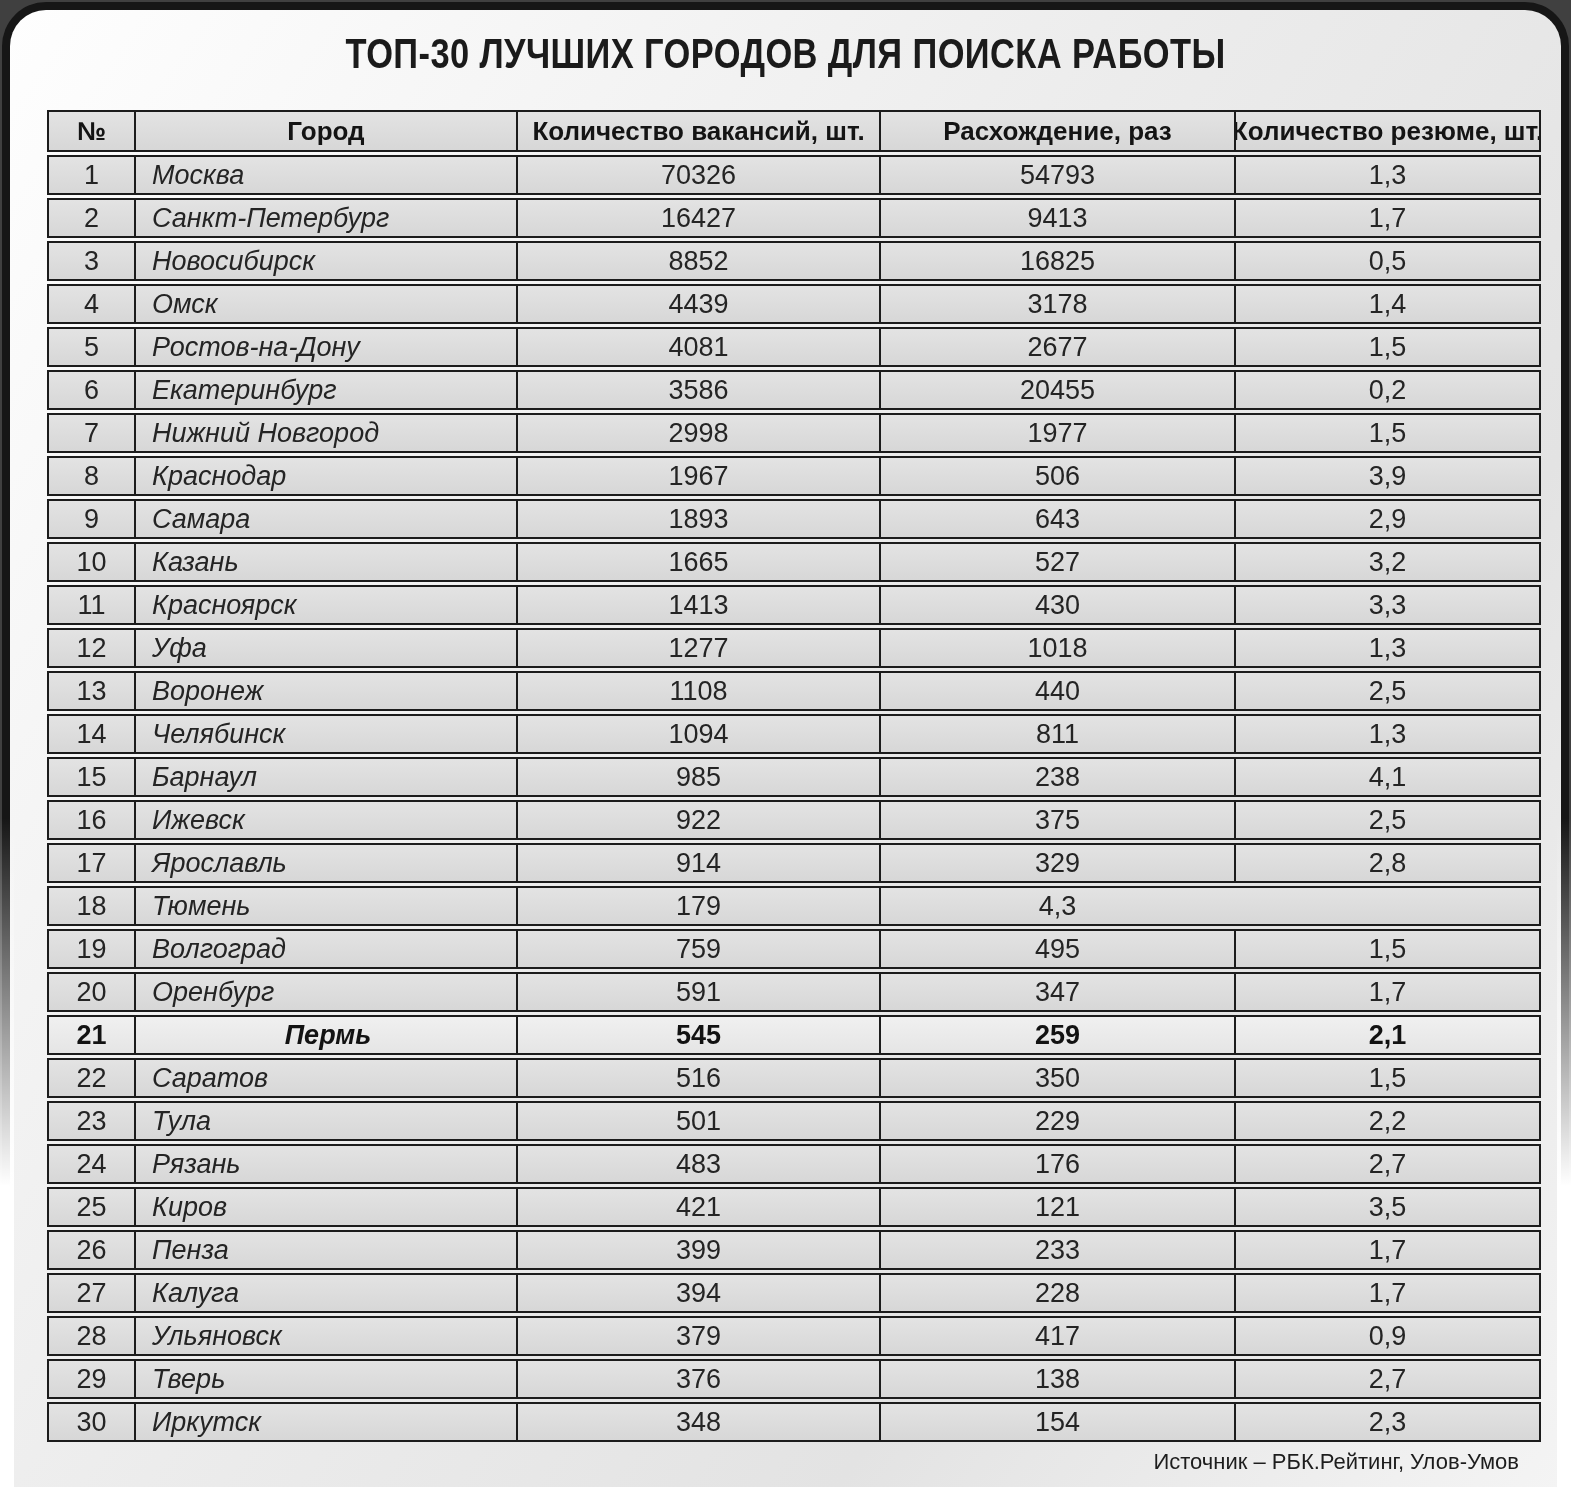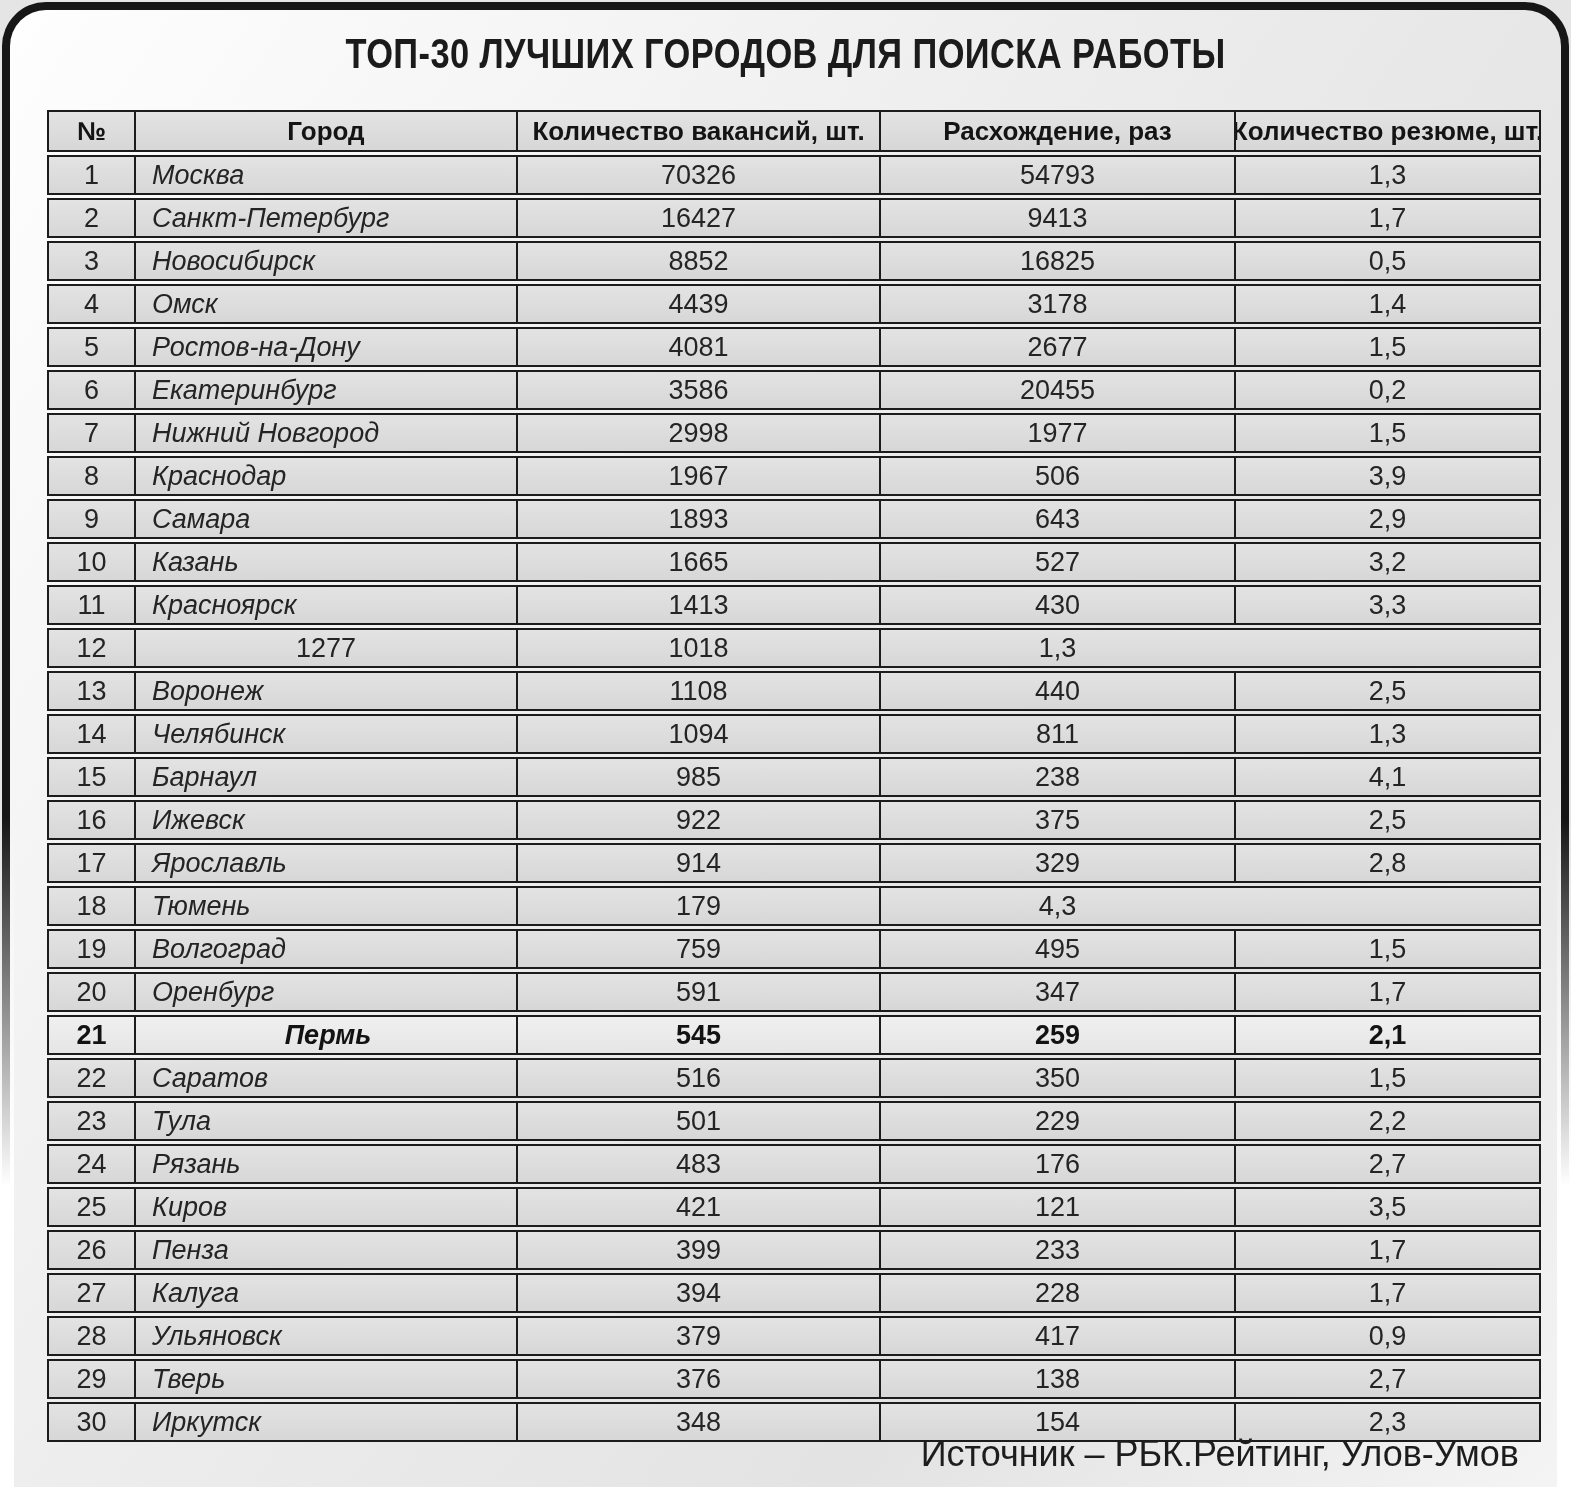--- a/index.html
+++ b/index.html
@@ -5,21 +5,21 @@
   html, body {
     margin: 0;
     padding: 0;
     background: #ffffff;
     font-family: "Liberation Sans", "DejaVu Sans", sans-serif;
   }
   .page {
     position: relative;
     width: 1571px;
     height: 1487px;
-    background: #e5e5e5;
+    background: #404040;
     overflow: hidden;
   }
   .card {
     position: absolute;
     left: 2px; right: 2px; top: 2px; bottom: 0;
     border: 8px solid #161616;
     border-bottom: none;
     border-radius: 44px 44px 0 0;
     background: linear-gradient(125deg, #fefefe 0%, #ececec 45%, #e3e3e3 72%, #f4f4f4 100%);
     box-sizing: border-box;
@@ -98,21 +98,21 @@
   }
   .t-row.highlight .c-city {
     justify-content: center;
     padding-left: 4px;
   }
 
   .source-caption {
     position: absolute;
     right: 42px;
     bottom: 12px;
-    font-size: 36px;
+    font-size: 22px;
     color: #1d1d1d;
     white-space: nowrap;
   }
 </style>
 </head>
 <body>
 
 <div class="page">
   <div class="card">
 
@@ -212,20 +212,21 @@
   <div class="t-row">
     <div class="t-cell c-rank">11</div>
     <div class="t-cell c-city">Красноярск</div>
     <div class="t-cell c-vac">1413</div>
     <div class="t-cell c-res">430</div>
     <div class="t-cell c-ratio">3,3</div>
   </div>
 
   <div class="t-row">
     <div class="t-cell c-rank">12</div>
+    <div class="t-cell c-city">Уфа</div>
     <div class="t-cell c-vac">1277</div>
     <div class="t-cell c-res">1018</div>
     <div class="t-cell c-ratio">1,3</div>
   </div>
 
   <div class="t-row">
     <div class="t-cell c-rank">13</div>
     <div class="t-cell c-city">Воронеж</div>
     <div class="t-cell c-vac">1108</div>
     <div class="t-cell c-res">440</div>

